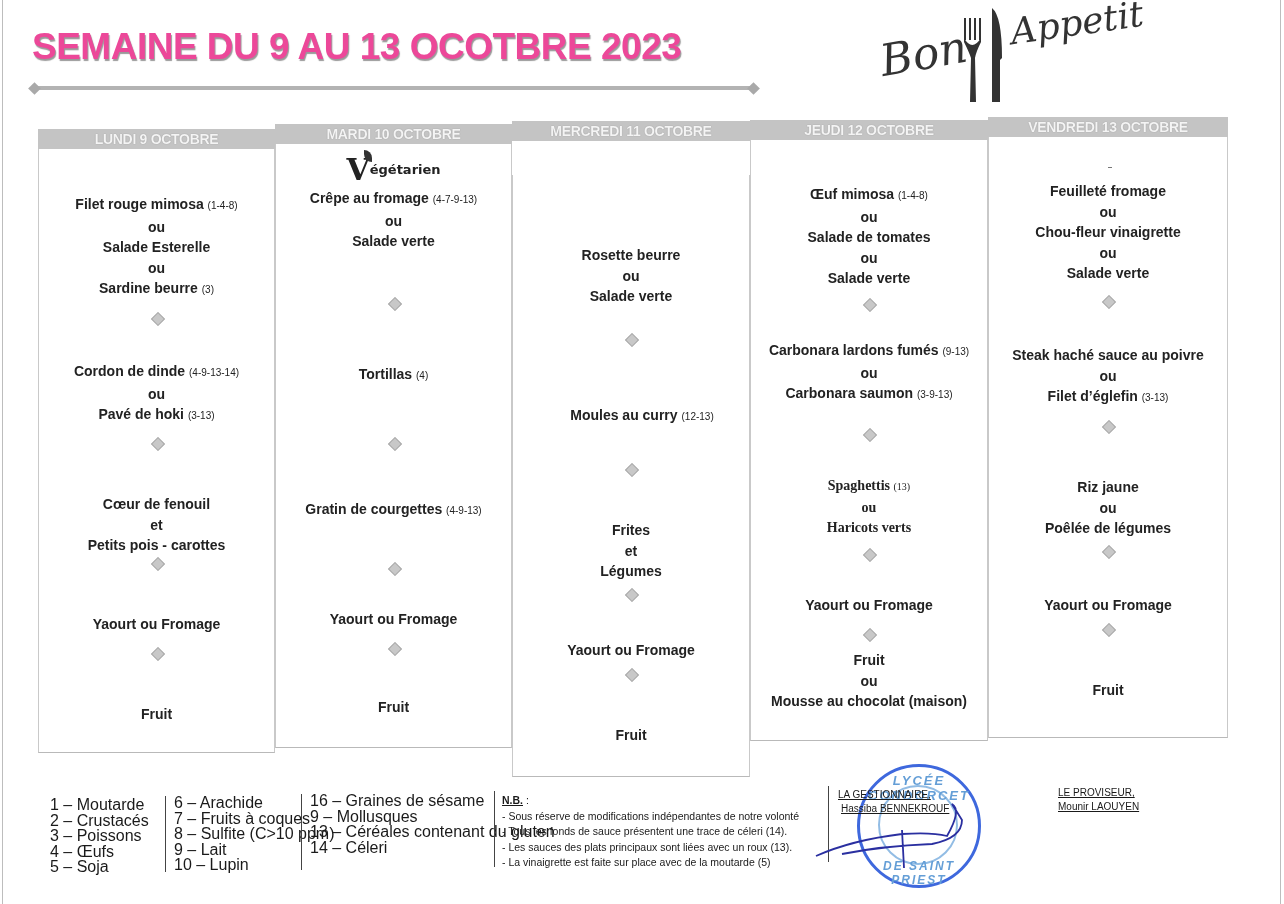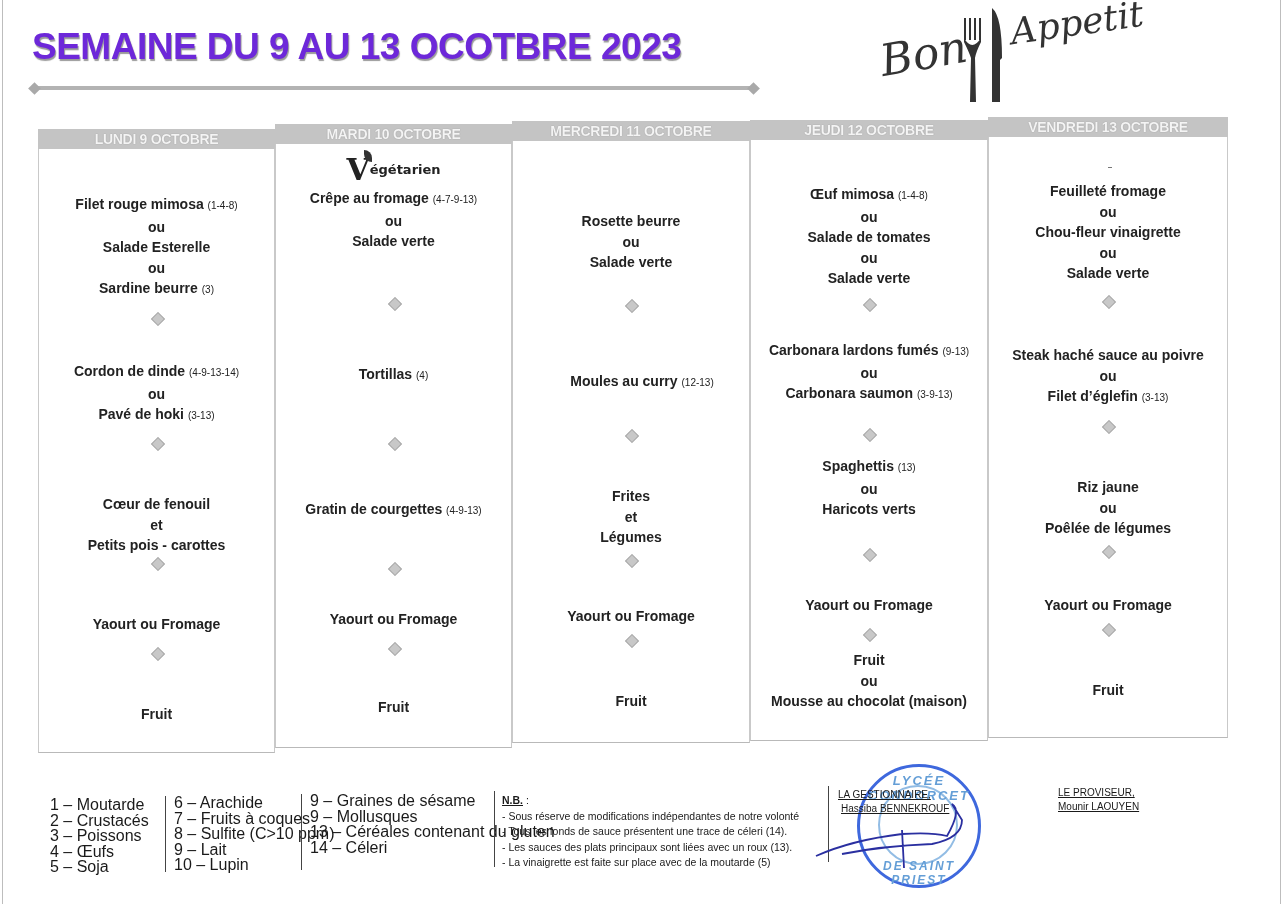--- a/index.html
+++ b/index.html
@@ -4,21 +4,21 @@
 <style>
   html, body { margin:0; padding:0; }
   body {
     width:1284px; height:904px; background:#ffffff; position:relative; overflow:hidden;
     font-family:"Liberation Sans", sans-serif; color:#1a1a1a;
   }
   .frame-left { position:absolute; left:2px; top:0; width:1px; height:904px; background:#bdbdbd; }
   .frame-right { position:absolute; left:1280px; top:0; width:1px; height:904px; background:#bdbdbd; }
   .title {
     position:absolute; left:32px; top:26px; font-size:37px; font-weight:bold;
-    letter-spacing:-0.5px; color:#6d28d9; text-shadow:1px 2px 1px #9a9a9a; white-space:nowrap;
+    letter-spacing:-0.5px; color:#ec4899; text-shadow:1px 2px 1px #9a9a9a; white-space:nowrap;
   }
   .title-rule { position:absolute; left:34px; top:86px; width:720px; height:4px; background:#b3b3b3; }
   .rule-diamond { position:absolute; width:9px; height:9px; background:#a9a9a9; transform:rotate(45deg); top:84px; }
   .logo { position:absolute; left:870px; top:0; width:310px; height:108px; }
   .logo-bon { position:absolute; left:10px; top:28px; font-family:"DejaVu Serif", serif; font-style:italic; font-size:44px; color:#333; transform:rotate(-10deg); }
   .logo-appetit { position:absolute; left:140px; top:2px; font-family:"DejaVu Serif", serif; font-style:italic; font-size:36px; color:#333; transform:rotate(-8deg); }
   .logo-fork { position:absolute; left:92px; top:18px; width:22px; height:84px; }
   .logo-knife { position:absolute; left:118px; top:8px; width:16px; height:94px; }
 
   .menu { position:absolute; left:38px; top:117px; width:1190px; height:633px; }
@@ -134,21 +134,21 @@
           <span class="line"><span>Fruit</span></span>
         </div>
         <div class="sep" style="top: 155px;"></div>
         <div class="sep" style="top: 295px;"></div>
         <div class="sep" style="top: 420px;"></div>
         <div class="sep" style="top: 500px;"></div>
       </div>
     </div>
     <div class="day-col" style="left: 474px; top: 4px; width: 238px;">
       <div class="day-header">MERCREDI 11 OCTOBRE</div>
-      <div class="day-body" style="height: 601px;">
+      <div class="day-body" style="height: 601px; margin-top: 34px;">
         <div class="course" style="top: 70px;">
           <span class="line"><span>Rosette beurre</span></span>
           <span class="line"><span>ou</span></span>
           <span class="line"><span>Salade verte</span></span>
         </div>
         <div class="course" style="top: 230px; padding-left: 11px;">
           <span class="line"><span>Moules au curry</span> <span class="allergen">(12-13)</span></span>
         </div>
         <div class="course" style="top: 345px;">
           <span class="line"><span>Frites</span></span>
@@ -175,21 +175,21 @@
           <span class="line"><span>ou</span></span>
           <span class="line"><span>Salade de tomates</span></span>
           <span class="line"><span>ou</span></span>
           <span class="line"><span>Salade verte</span></span>
         </div>
         <div class="course" style="top: 200px;">
           <span class="line"><span>Carbonara lardons fumés</span> <span class="allergen">(9-13)</span></span>
           <span class="line"><span>ou</span></span>
           <span class="line"><span>Carbonara saumon</span> <span class="allergen">(3-9-13)</span></span>
         </div>
-        <div class="course" style="top: 316px;">
+        <div class="course" style="top: 336px; font-family: Liberation Serif, serif;">
           <span class="line"><span>Spaghettis</span> <span class="allergen">(13)</span></span>
           <span class="line"><span>ou</span></span>
           <span class="line"><span>Haricots verts</span></span>
         </div>
         <div class="course" style="top: 455px;">
           <span class="line"><span>Yaourt ou Fromage</span></span>
         </div>
         <div class="course" style="top: 510px;">
           <span class="line"><span>Fruit</span></span>
           <span class="line"><span>ou</span></span>
@@ -248,21 +248,21 @@
 <div class="vline" style="left:165px; top:796px; height:76px;"></div>
 <div class="legend-col" style="left:174px; top:795px;">
   <div>6 – Arachide</div>
   <div>7 – Fruits à coques</div>
   <div>8 – Sulfite (C&gt;10 ppm)</div>
   <div>9 – Lait</div>
   <div>10 – Lupin</div>
 </div>
 <div class="vline" style="left:301px; top:794px; height:76px;"></div>
 <div class="legend-col" style="left:310px; top:793px;">
-  <div>9 – Graines de sésame</div>
+  <div>16 – Graines de sésame</div>
   <div>9 – Mollusques</div>
   <div>13 – Céréales contenant du gluten</div>
   <div>14 – Céleri</div>
 </div>
 <div class="vline" style="left:494px; top:791px; height:76px;"></div>
 
 <div class="nb">
   <div><span class="nb-title">N.B.</span><span> :</span></div>
   <div>- Sous réserve de modifications indépendantes de notre volonté</div>
   <div>- Tous les fonds de sauce présentent  une trace de céleri (14).</div>

